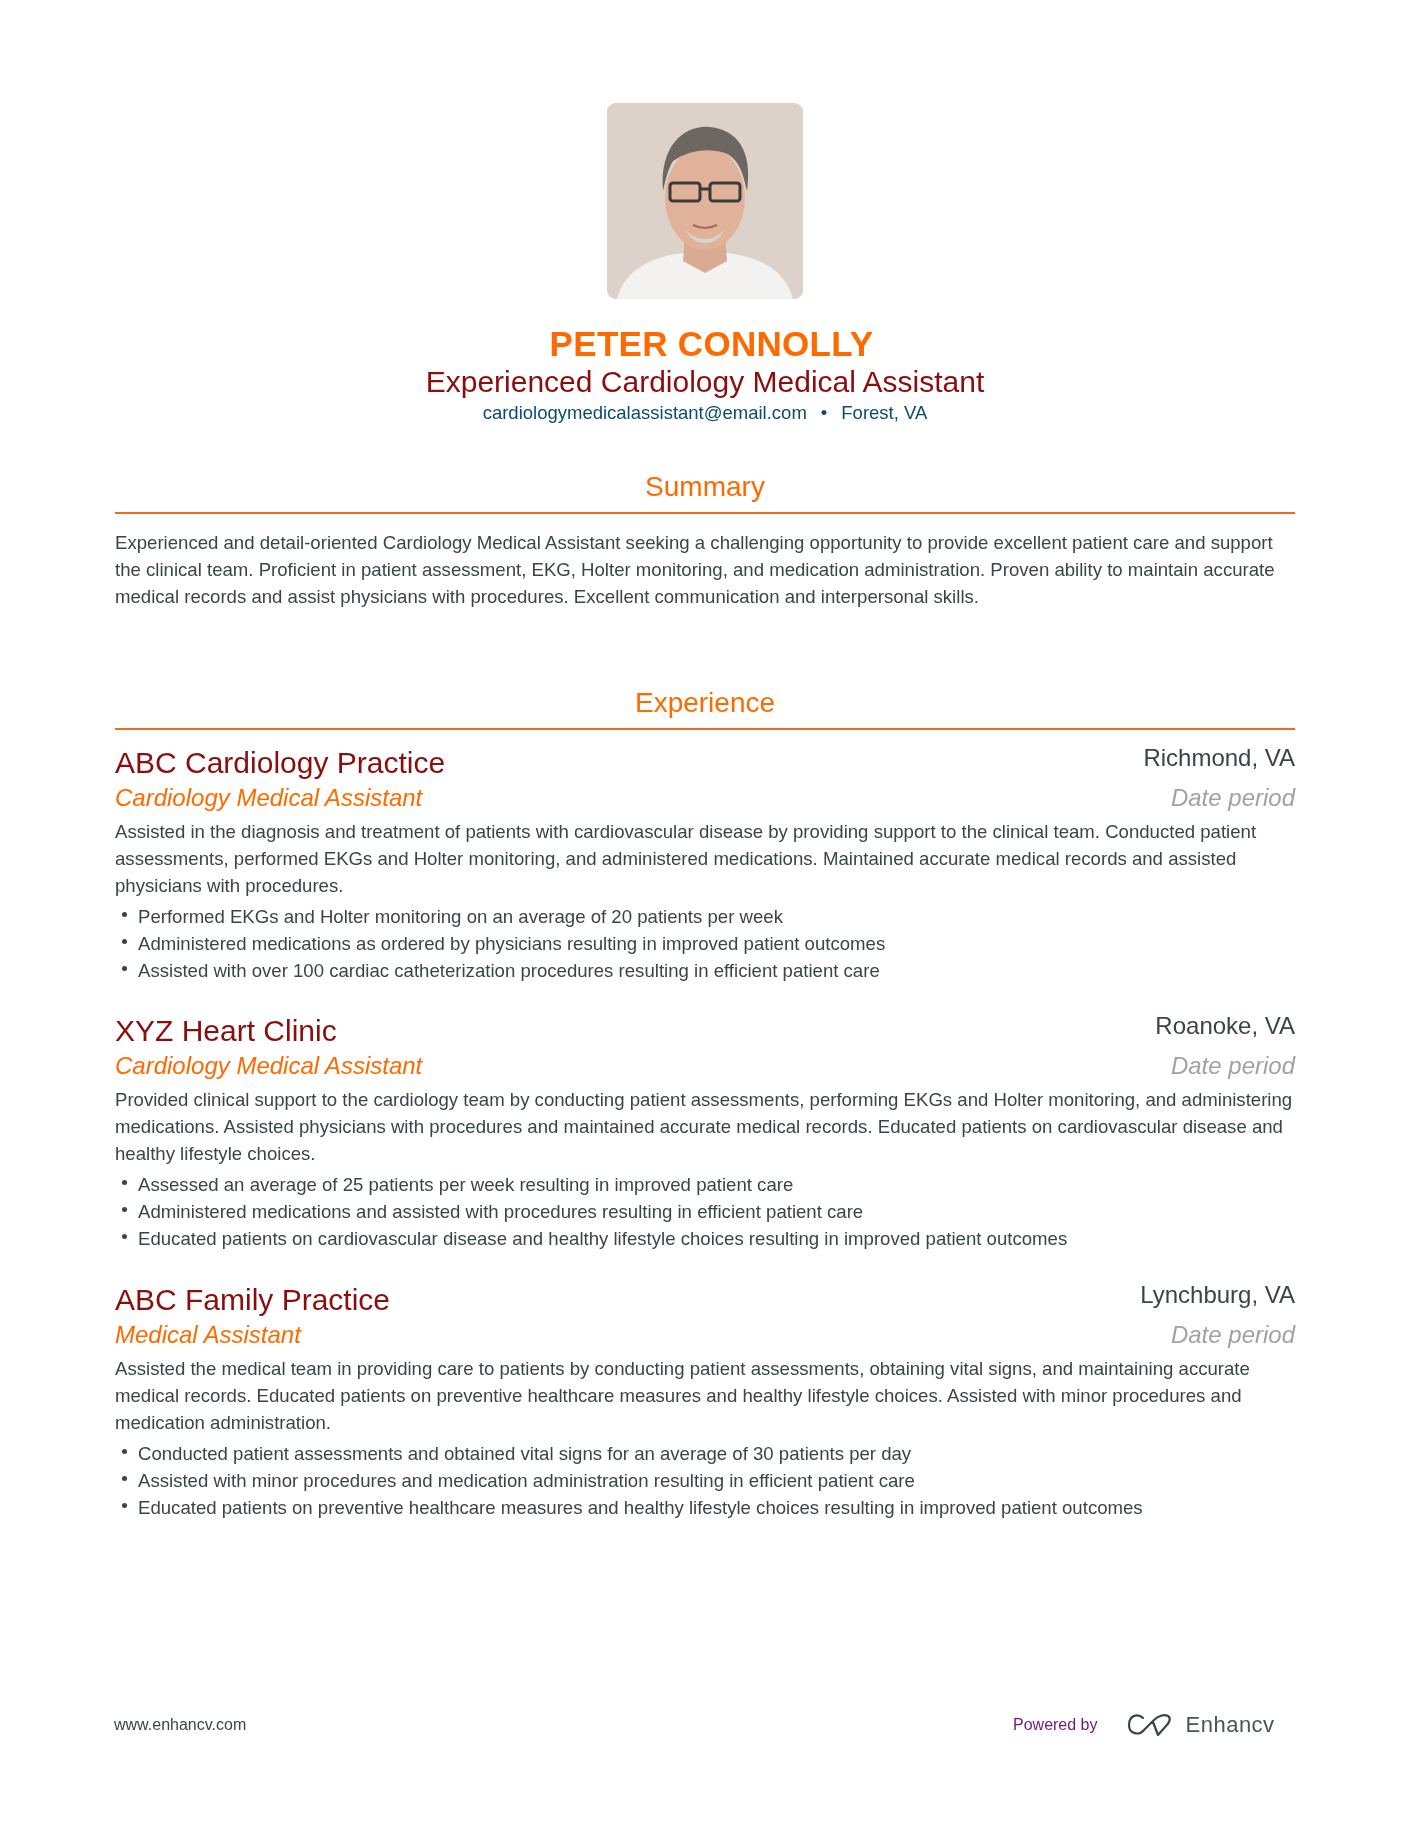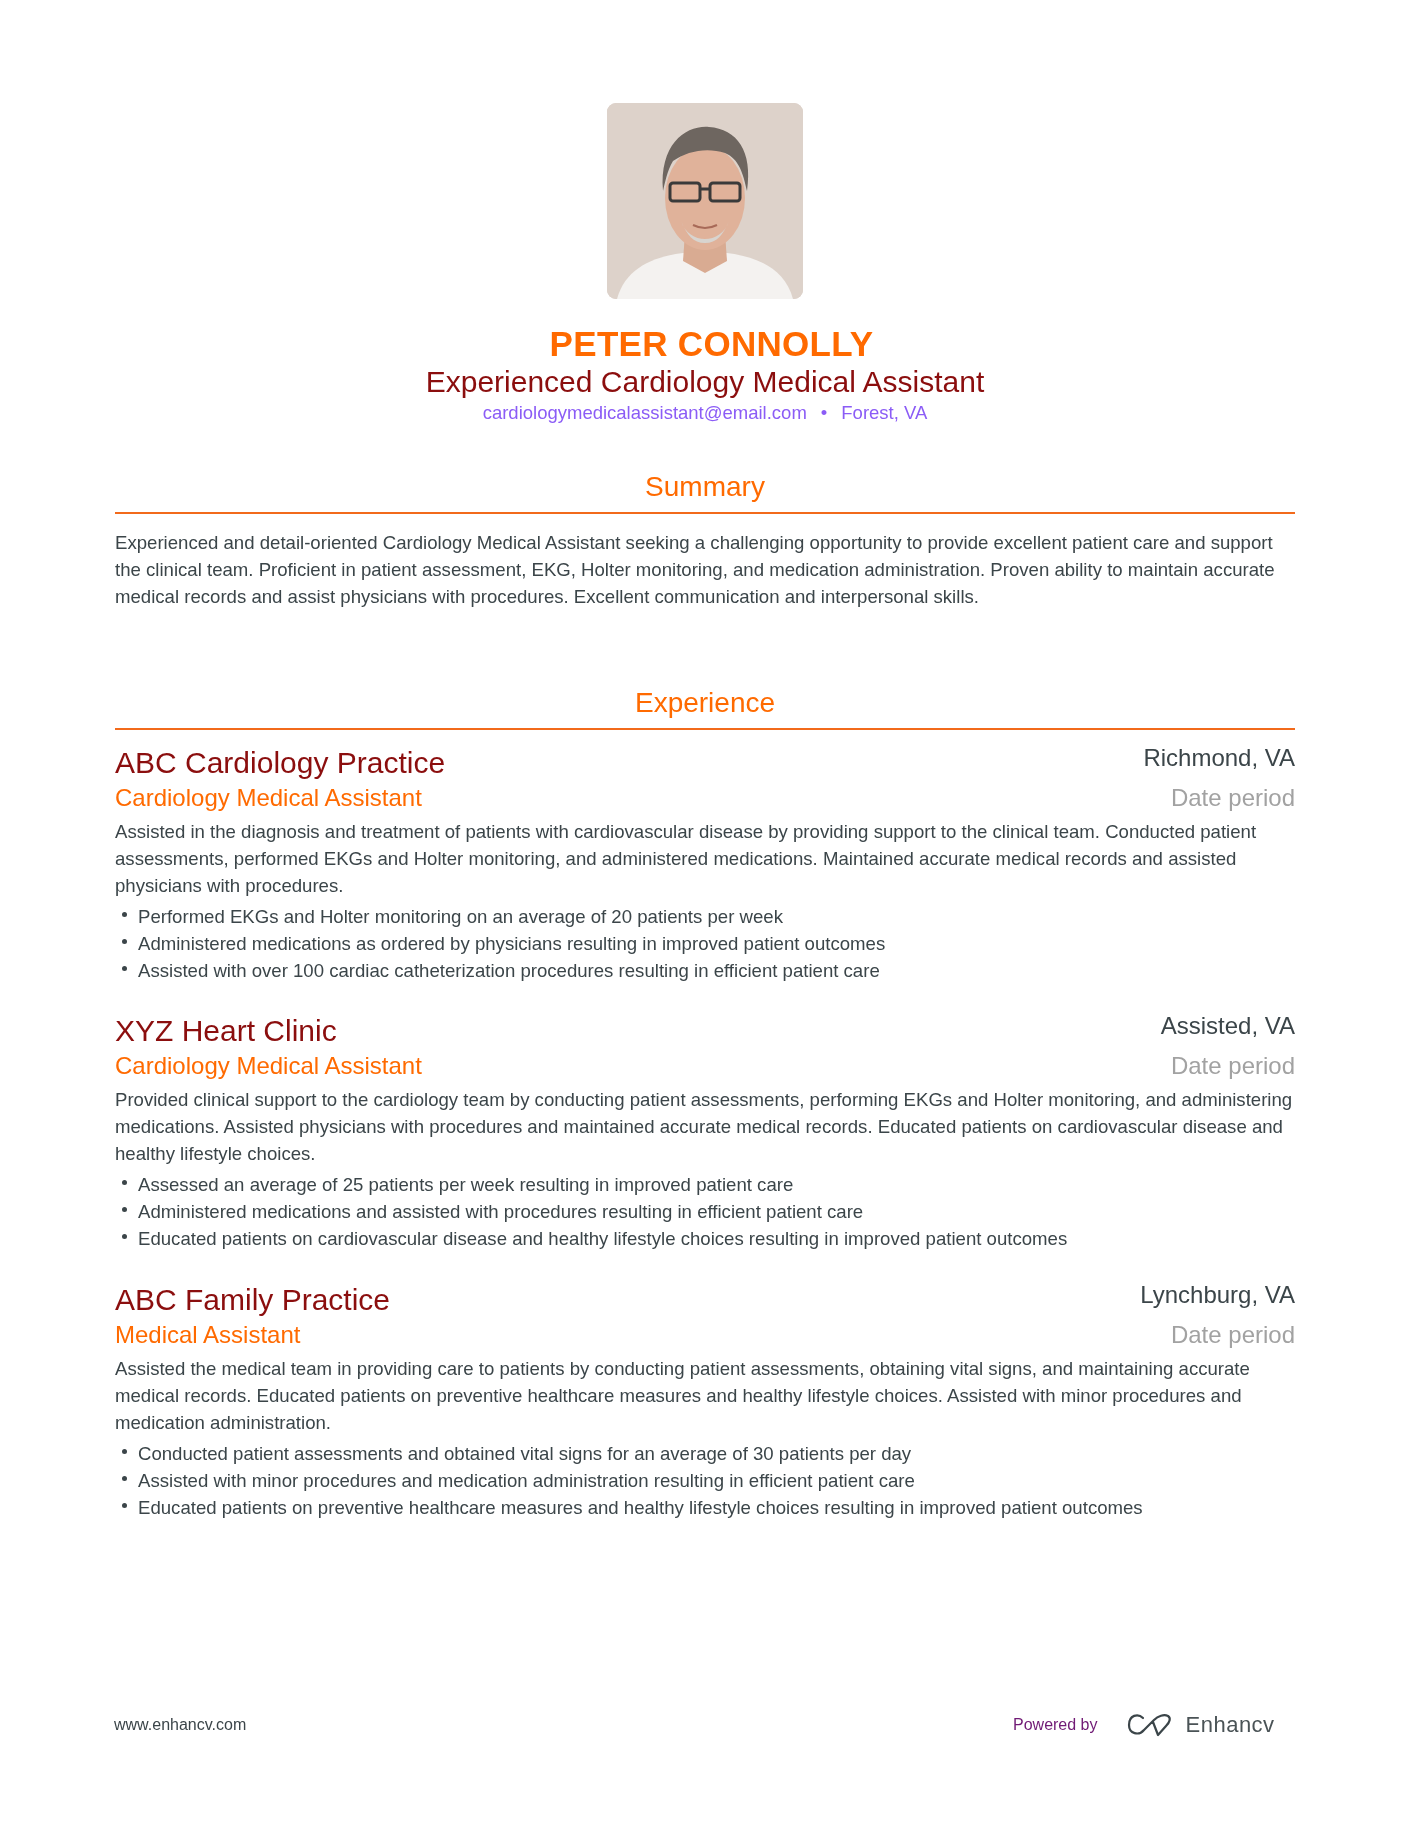--- a/index.html
+++ b/index.html
@@ -15,42 +15,42 @@
   .name {
     position: absolute; left: 0; width: 1410px; top: 323px; text-align: center;
     font-size: 35px; font-weight: bold; color: #ff6a00; letter-spacing: 0.3px; line-height: 42px; padding-left: 13px;
   }
   .headline {
     position: absolute; left: 0; width: 1410px; top: 363px; text-align: center;
     font-size: 30px; color: #8b0e0e; line-height: 38px;
   }
   .contact {
     position: absolute; left: 0; width: 1410px; top: 401px; text-align: center;
-    font-size: 18.5px; color: #8b5cf6; line-height: 24px;
+    font-size: 18.5px; color: #0c4a6e; line-height: 24px;
   }
   .contact .sep { display: inline-block; margin: 0 14px; }
 
   .section-title {
     position: absolute; left: 115px; width: 1180px; text-align: center;
     font-size: 28px; color: #ff6a00; line-height: 34px;
   }
   .divider {
     position: absolute; left: 115px; width: 1180px; height: 2px; background: #f26a1b;
   }
 
   .summary-text {
     position: absolute; left: 115px; width: 1180px; top: 529px;
     font-size: 18.6px; line-height: 27px; color: #3b4549;
   }
 
   .job { position: absolute; left: 115px; width: 1180px; }
   .job .row1 { position: relative; height: 38px; }
   .job .company { font-size: 30px; color: #8b0e0e; line-height: 38px; }
   .job .location { position: absolute; right: 0; top: -2px; font-size: 24px; color: #3b4549; line-height: 32px; }
-  .job .row2 { position: relative; height: 34px; }
+  .job .row2 { position: relative; height: 34px; font-style: italic; }
   .job .role { font-size: 24px; color: #ff6a00; line-height: 32px; }
   .job .date { position: absolute; right: 0; top: 0; font-size: 24px; color: #a2a2a2; line-height: 32px; }
   .job .desc { font-size: 18.6px; line-height: 27px; color: #3b4549; margin-top: 2px; }
   .job ul { list-style: none; margin-top: 4px; }
   .job li { position: relative; padding-left: 23px; font-size: 18.6px; line-height: 27px; color: #3b4549; }
   .job li .dot {
     position: absolute; left: 7px; top: 9px; width: 5px; height: 5px; border-radius: 50%; background: #3b4549;
   }
 
   .footer-url {
@@ -114,21 +114,21 @@
   <ul>
     <li><span class="dot"></span><span>Performed EKGs and Holter monitoring on an average of 20 patients per week</span></li>
     <li><span class="dot"></span><span>Administered medications as ordered by physicians resulting in improved patient outcomes</span></li>
     <li><span class="dot"></span><span>Assisted with over 100 cardiac catheterization procedures resulting in efficient patient care</span></li>
   </ul>
 </div>
 
 <div class="job" style="top:1012px;">
   <div class="row1">
     <div class="company">XYZ Heart Clinic</div>
-    <div class="location">Assisted, VA</div>
+    <div class="location">Roanoke, VA</div>
   </div>
   <div class="row2">
     <div class="role">Cardiology Medical Assistant</div>
     <div class="date">Date period</div>
   </div>
   <div class="desc">Provided clinical support to the cardiology team by conducting patient assessments, performing EKGs and Holter monitoring, and administering medications. Assisted physicians with procedures and maintained accurate medical records. Educated patients on cardiovascular disease and healthy lifestyle choices.</div>
   <ul>
     <li><span class="dot"></span><span>Assessed an average of 25 patients per week resulting in improved patient care</span></li>
     <li><span class="dot"></span><span>Administered medications and assisted with procedures resulting in efficient patient care</span></li>
     <li><span class="dot"></span><span>Educated patients on cardiovascular disease and healthy lifestyle choices resulting in improved patient outcomes</span></li>

